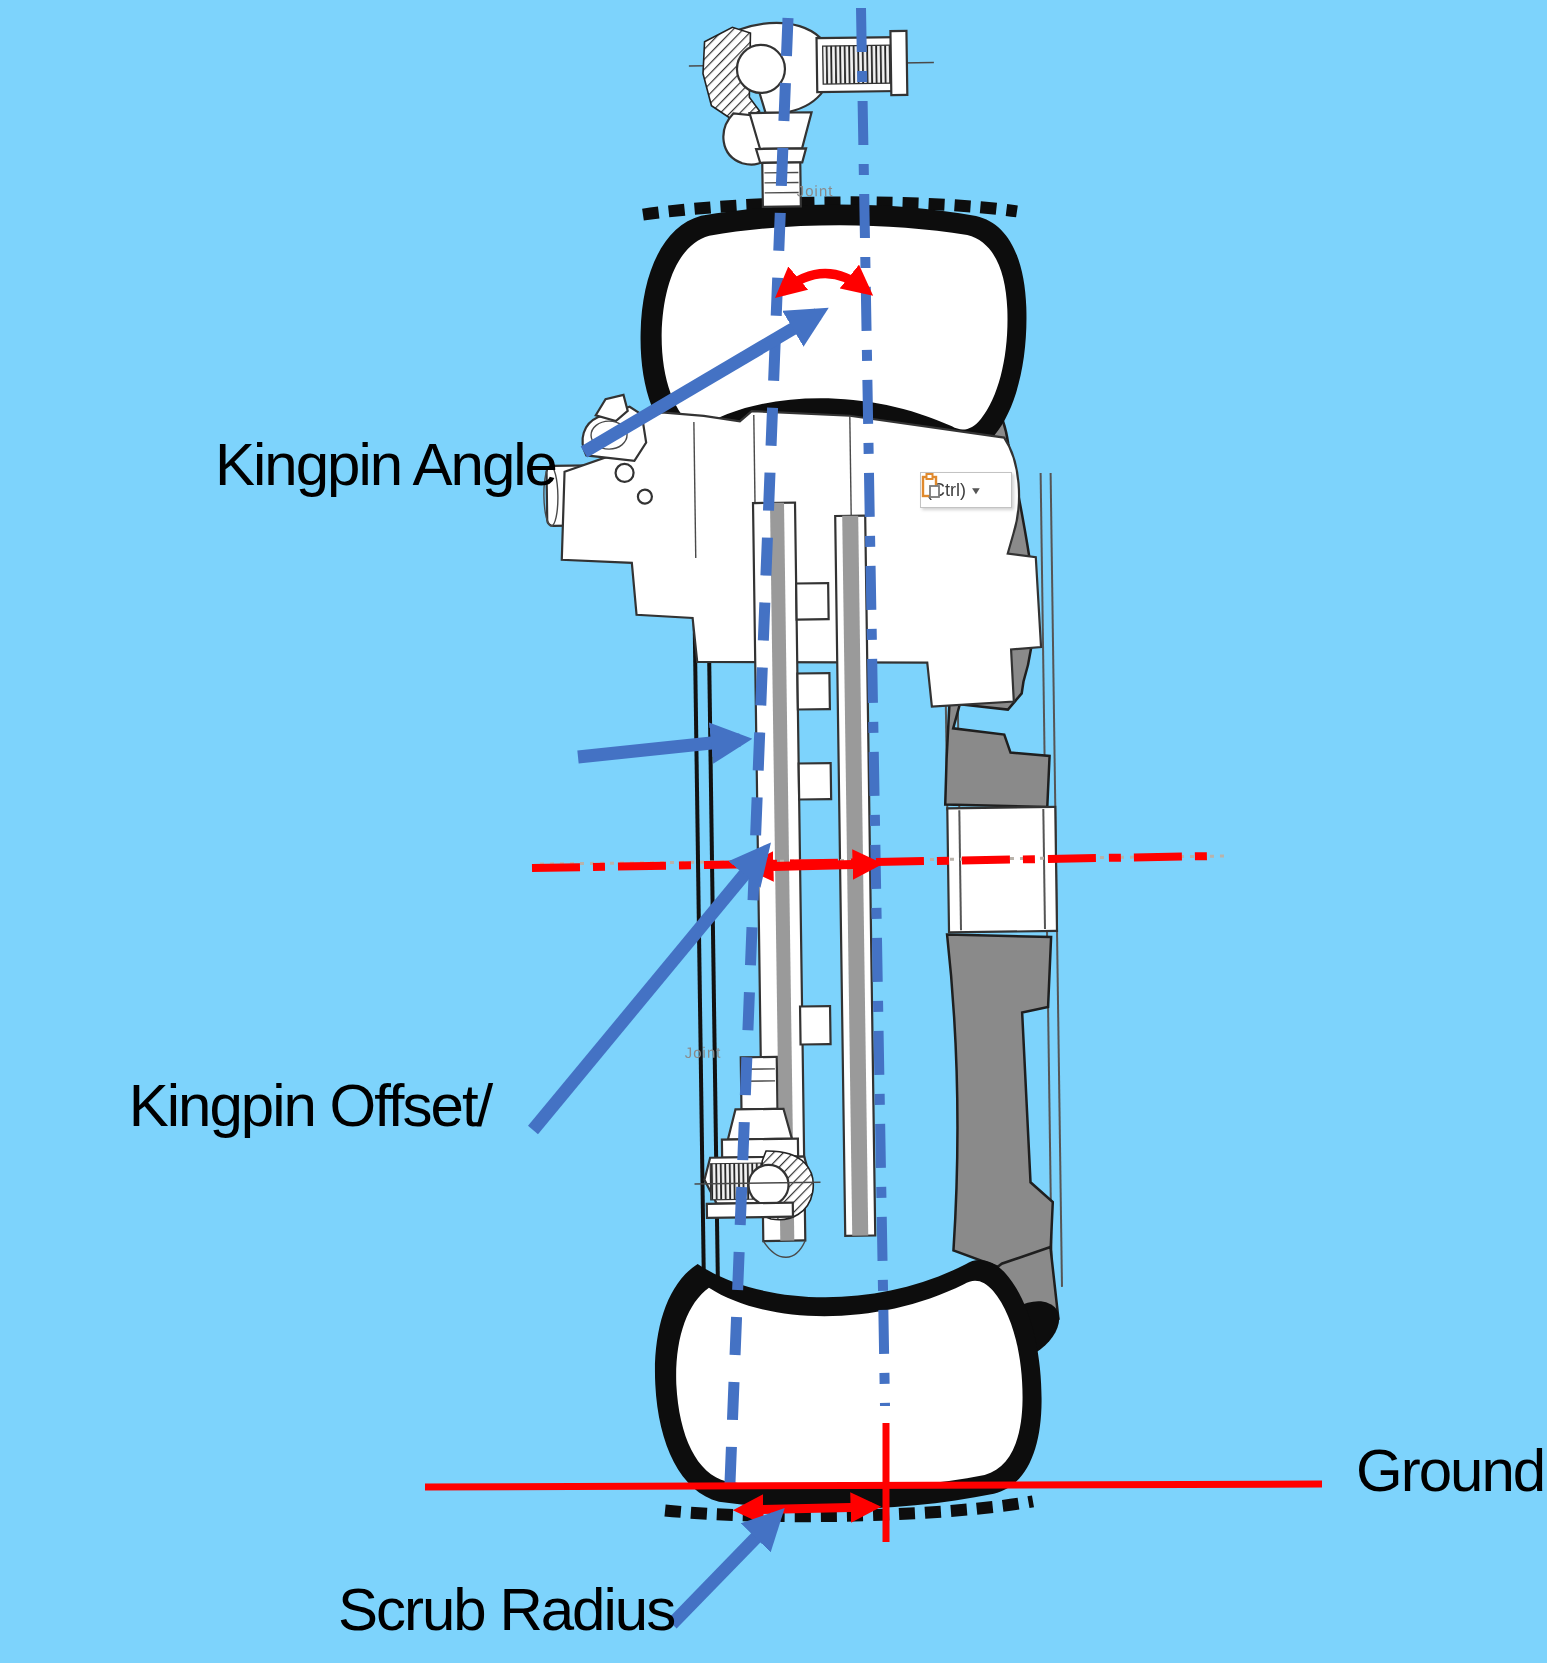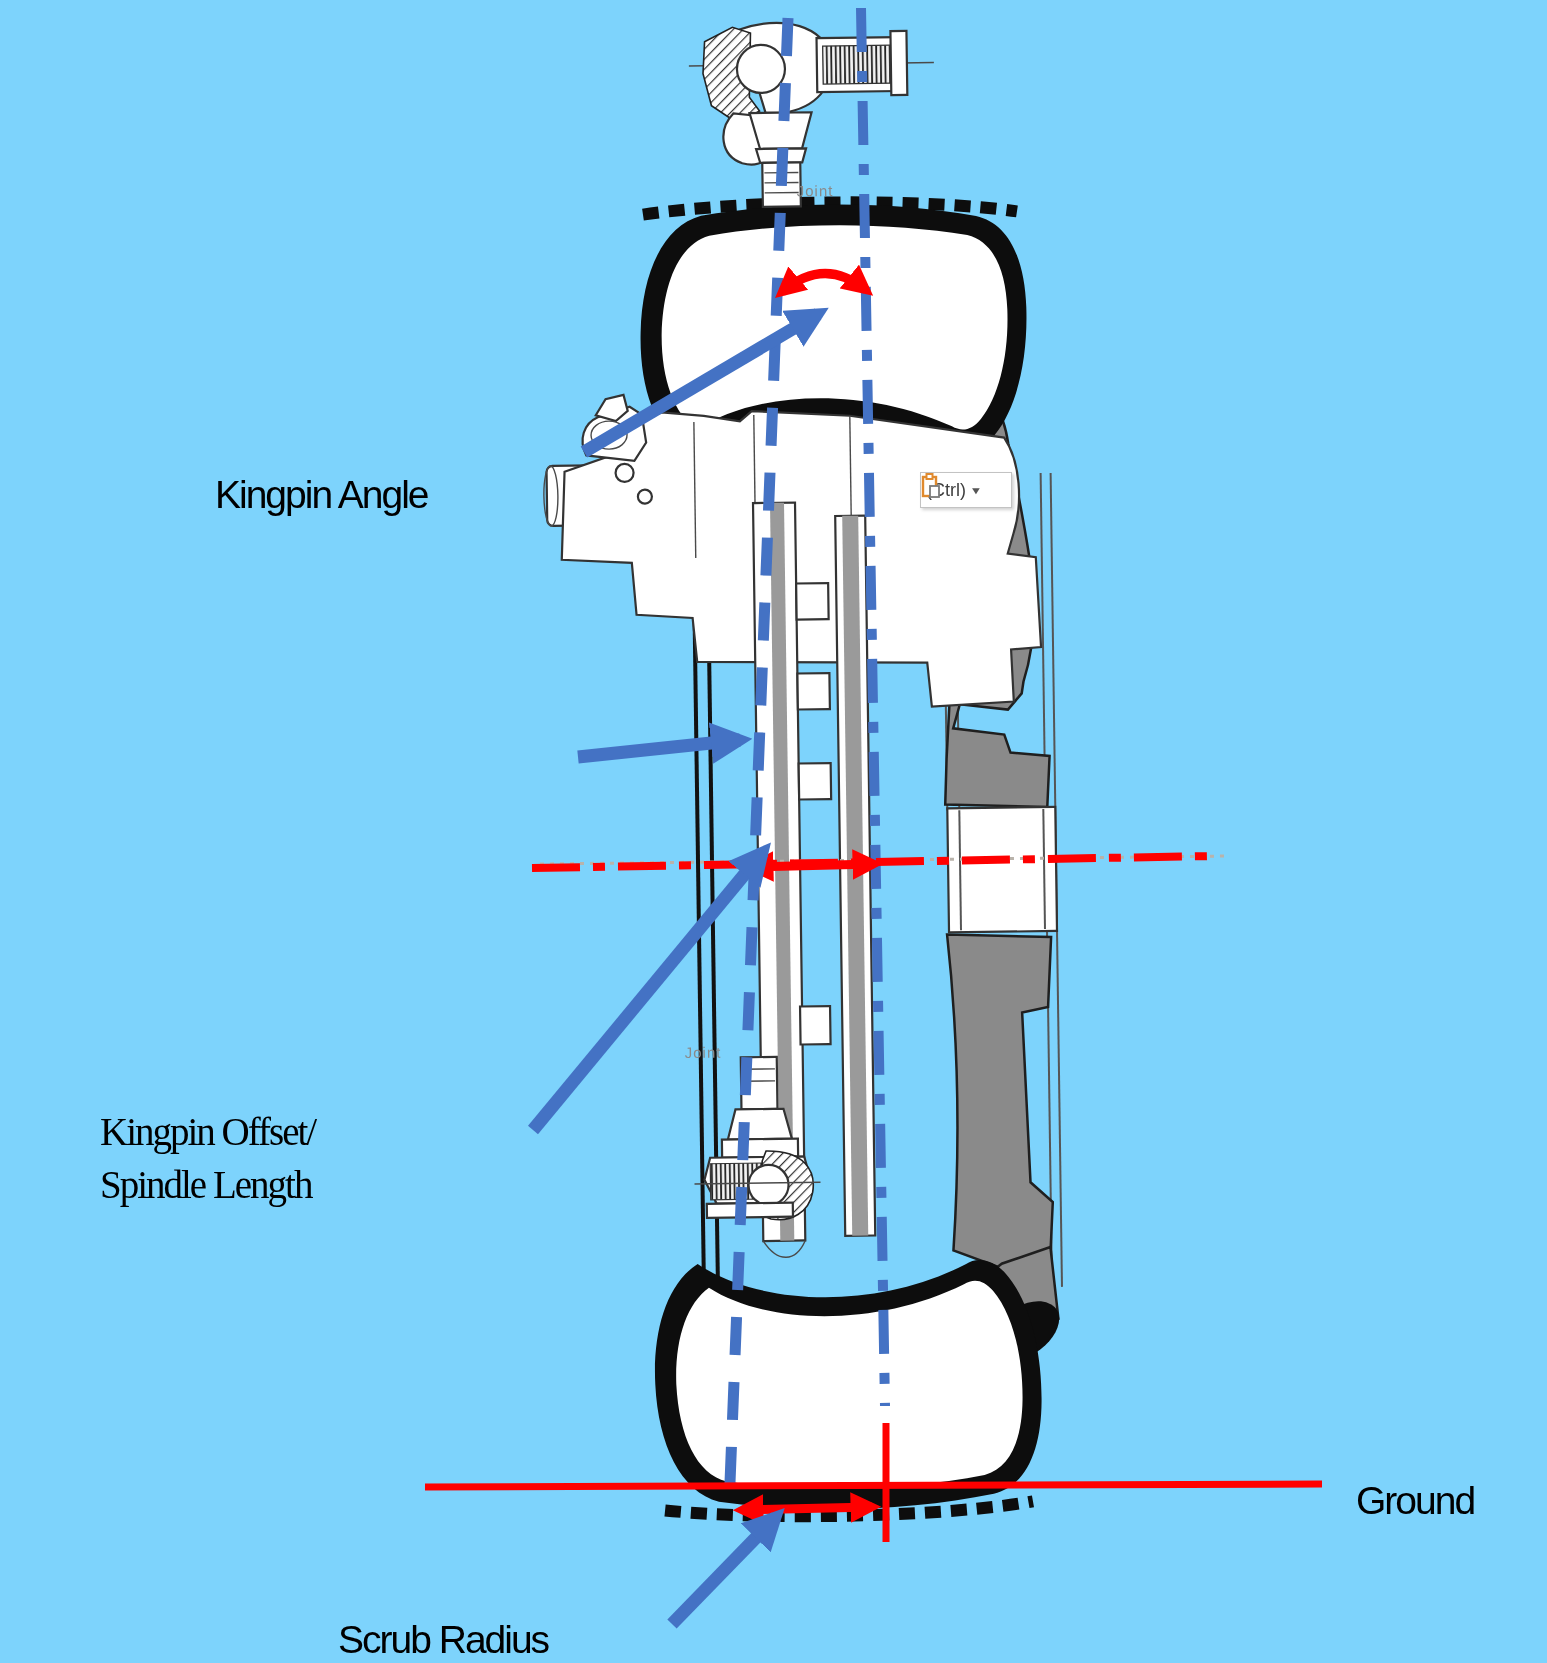--- a/index.html
+++ b/index.html
@@ -9,23 +9,23 @@
     --drawing-line:#2b2b2b;
     --label-text:#000000;
     --tooltip-icon-orange:#E08A2E;
   }
   html,body{margin:0;padding:0;background:#ffffff;}
   .stage{position:relative;width:1547px;height:1663px;background:#7dd3fc;overflow:hidden;
          font-family:"Liberation Sans",sans-serif;}
   .stage svg{position:absolute;left:0;top:0;}
 
   
-  .diagram-label{position:absolute;color:var(--label-text);font-size:39px;line-height:1.0;
-    letter-spacing:-2px;white-space:nowrap;margin-top:40px;}
-  .label-offset{text-align:left;line-height:1.36;white-space:nowrap;font-family:Liberation Serif, serif;}
+  .diagram-label{position:absolute;color:var(--label-text);font-size:60px;line-height:1.0;
+    letter-spacing:-2px;white-space:nowrap;}
+  .label-offset{text-align:center;line-height:1.36;white-space:nowrap;}
 
   
   .stroke-blue{stroke:var(--annotation-blue);fill:none;}
   .stroke-red{stroke:var(--annotation-red);fill:none;}
   .fill-blue{fill:var(--annotation-blue);}
   .fill-red{fill:var(--annotation-red);}
   .rim{fill:var(--rim-gray);stroke:#1f1f1f;stroke-width:2.5;}
   .part{fill:#ffffff;stroke:#333333;stroke-width:2.2;}
   .part-thin{fill:none;stroke:#4a4a4a;stroke-width:1.4;}
   .tire{fill:#0d0d0d;stroke:none;}
@@ -257,21 +257,20 @@
     <line x1="533" y1="1130" x2="763" y2="852" class="stroke-blue" stroke-width="13" marker-end="url(#arrowBlue)"></line>
     <line x1="672" y1="1624" x2="776" y2="1517" class="stroke-blue" stroke-width="13" marker-end="url(#arrowBlue)"></line>
   </g>
 </svg>
 
   <div class="diagram-label" style="left:215px;top:435px;">Kingpin Angle</div>
 
 
   <div class="diagram-label label-offset" style="left:100px;top:1065px;width:420px;">
     <div>Kingpin Offset/</div>
-    <div>Spindle Length</div>
   </div>
 
   <div class="diagram-label" style="left:338px;top:1580px;">Scrub Radius</div>
 
   <div class="diagram-label" style="left:1356px;top:1441px;">Ground</div>
 
   <div class="paste-tooltip">
     <svg width="20" height="26" viewBox="0 0 20 26">
       <rect x="2" y="4" width="13" height="19" fill="#ffffff" stroke="var(--tooltip-icon-orange)" stroke-width="2.4"></rect>
       <rect x="5.5" y="1" width="6" height="5" fill="#ffffff" stroke="var(--tooltip-icon-orange)" stroke-width="2"></rect>

